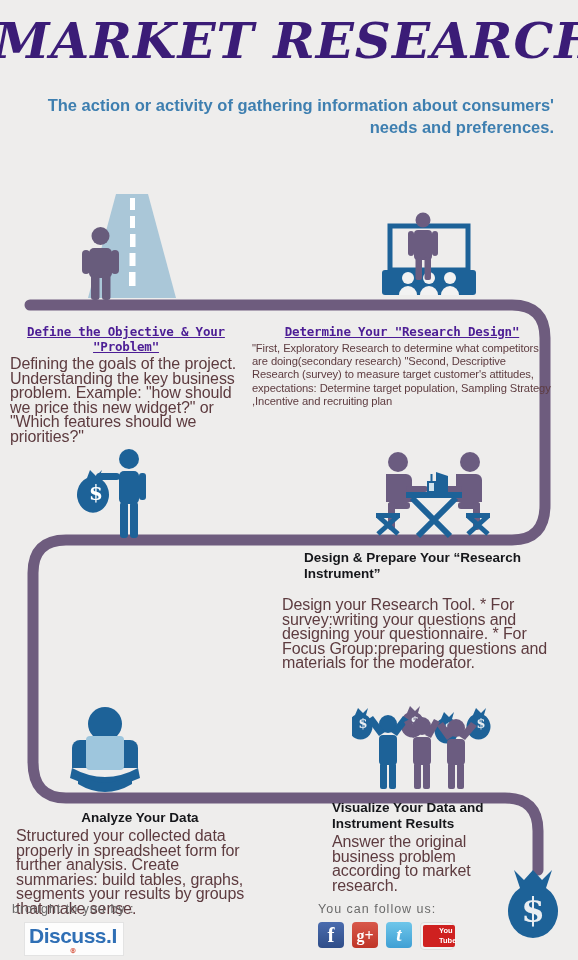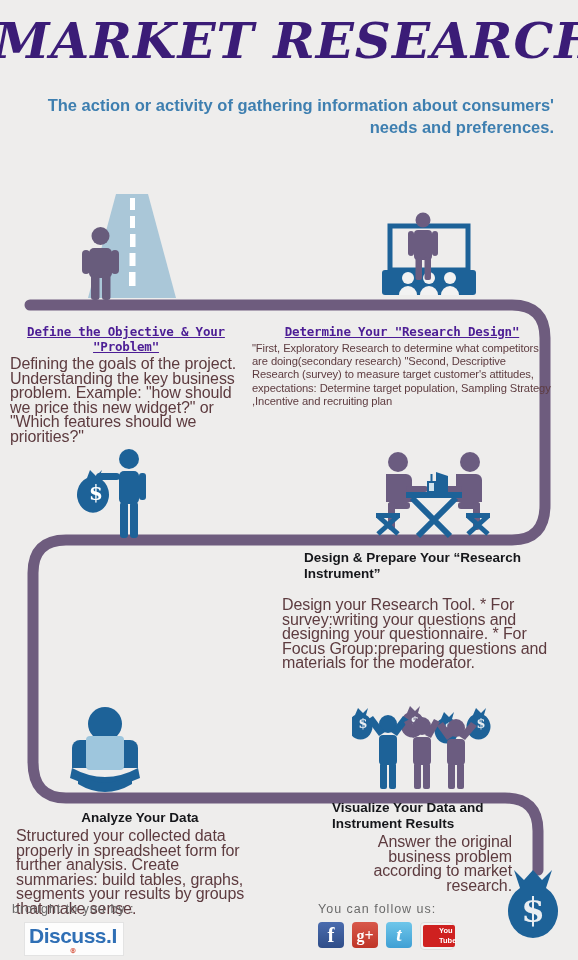--- a/index.html
+++ b/index.html
@@ -238,21 +238,21 @@
     <div class="body" style="margin-top:16px;">Design your Research Tool. * For survey:writing your questions and designing your questionnaire. * For Focus Group:preparing questions and materials for the moderator.</div>
   </div>
 
   <div class="blk" style="left:16px;top:810px;width:248px;">
     <div class="h-plain" style="text-align:center;">Analyze Your Data</div>
     <div class="body" style="margin-top:3px;">Structured your collected data properly in spreadsheet form for further analysis. Create summaries: build tables, graphs, segments your results by groups that make sense.</div>
   </div>
 
   <div class="blk" style="left:322px;top:800px;width:190px;">
     <div class="h-plain" style="padding-left:10px;">Visualize Your Data and Instrument Results</div>
-    <div class="body" style="margin-top:3px;padding-left:10px;text-align:right;">Answer the original business problem according to market research.</div>
+    <div class="body" style="margin-top:3px;padding-left:10px;">Answer the original business problem according to market research.</div>
   </div>
 
   <svg class="ill" style="left:502px;top:866px;width:62px;height:74px;" viewBox="0 0 62 74">
     <path d="M12 4 l10 10 l9 -10 l9 10 l10 -10 l-6 18 a25 27 0 1 1 -26 0 z" fill="#1d6298"></path>
     <text x="31" y="56" font-family="DejaVu Serif, serif" font-size="34" font-weight="bold" fill="#e9eef2" text-anchor="middle">$</text>
   </svg>
 
   <div class="blk foot-lbl" style="left:12px;top:902px;">brought to you by :</div>
 
   <div class="logo-box" style="left:24px;top:922px;height:30px;flex-direction:column;">

